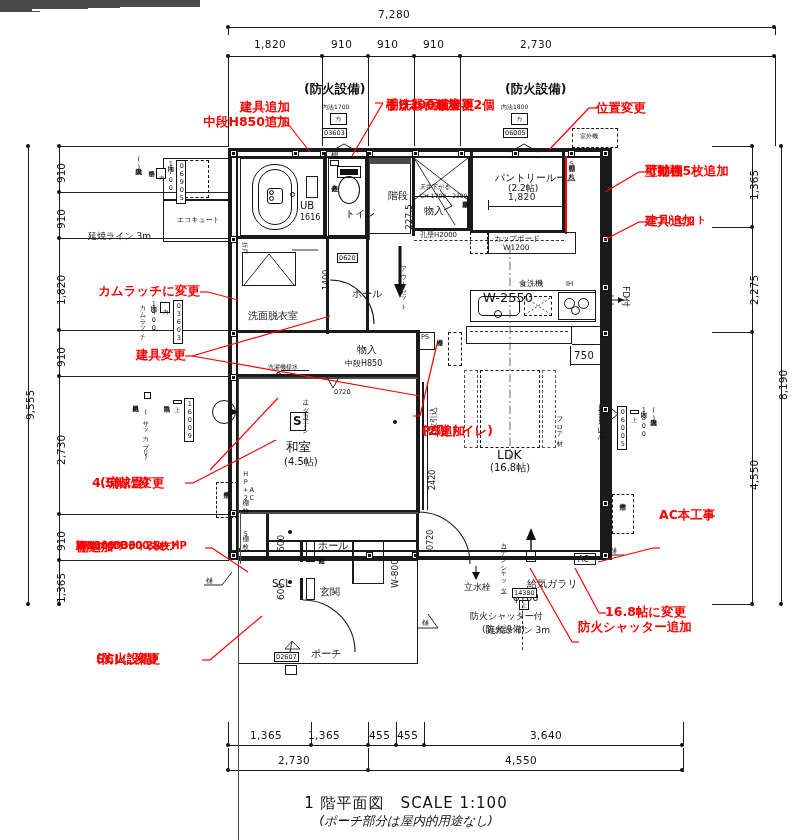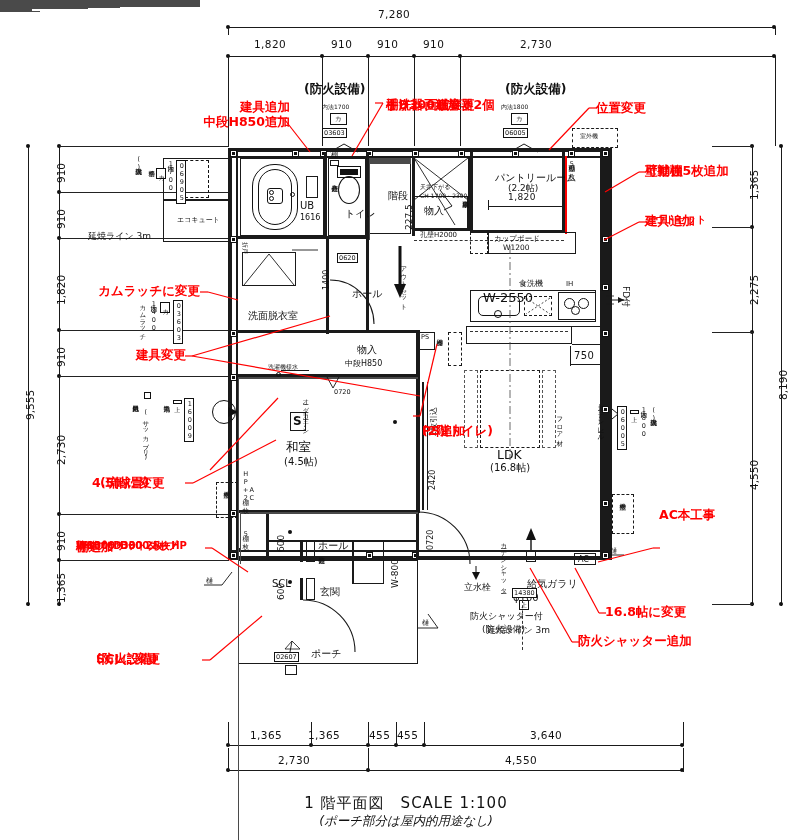--- a/index.html
+++ b/index.html
@@ -721,20 +721,20 @@
 
   <div style="position:absolute; left:96px; top:652px; width:110px; text-align:center;">
     <div class="anno">SCLに変更</div>
     <div class="anno">(防火設備)</div>
   </div>
 
   <div class="anno" style="left:659px; top:508px;">AC本工事</div>
 
   <div class="anno" style="left:605px; top:605px;">16.8帖に変更</div>
 
-  <div class="anno" style="left:578px; top:634px;">防火シャッター追加</div>
+  <div class="anno" style="left:578px; top:620px;">防火シャッター追加</div>
 
   <div class="title" style="left:0; top:793px; width:812px;">
     <div>1 階平面図　SCALE 1:100</div>
     <div class="sub">(ポーチ部分は屋内的用途なし)</div>
   </div>
 
 </div>
 
 </body></html>

